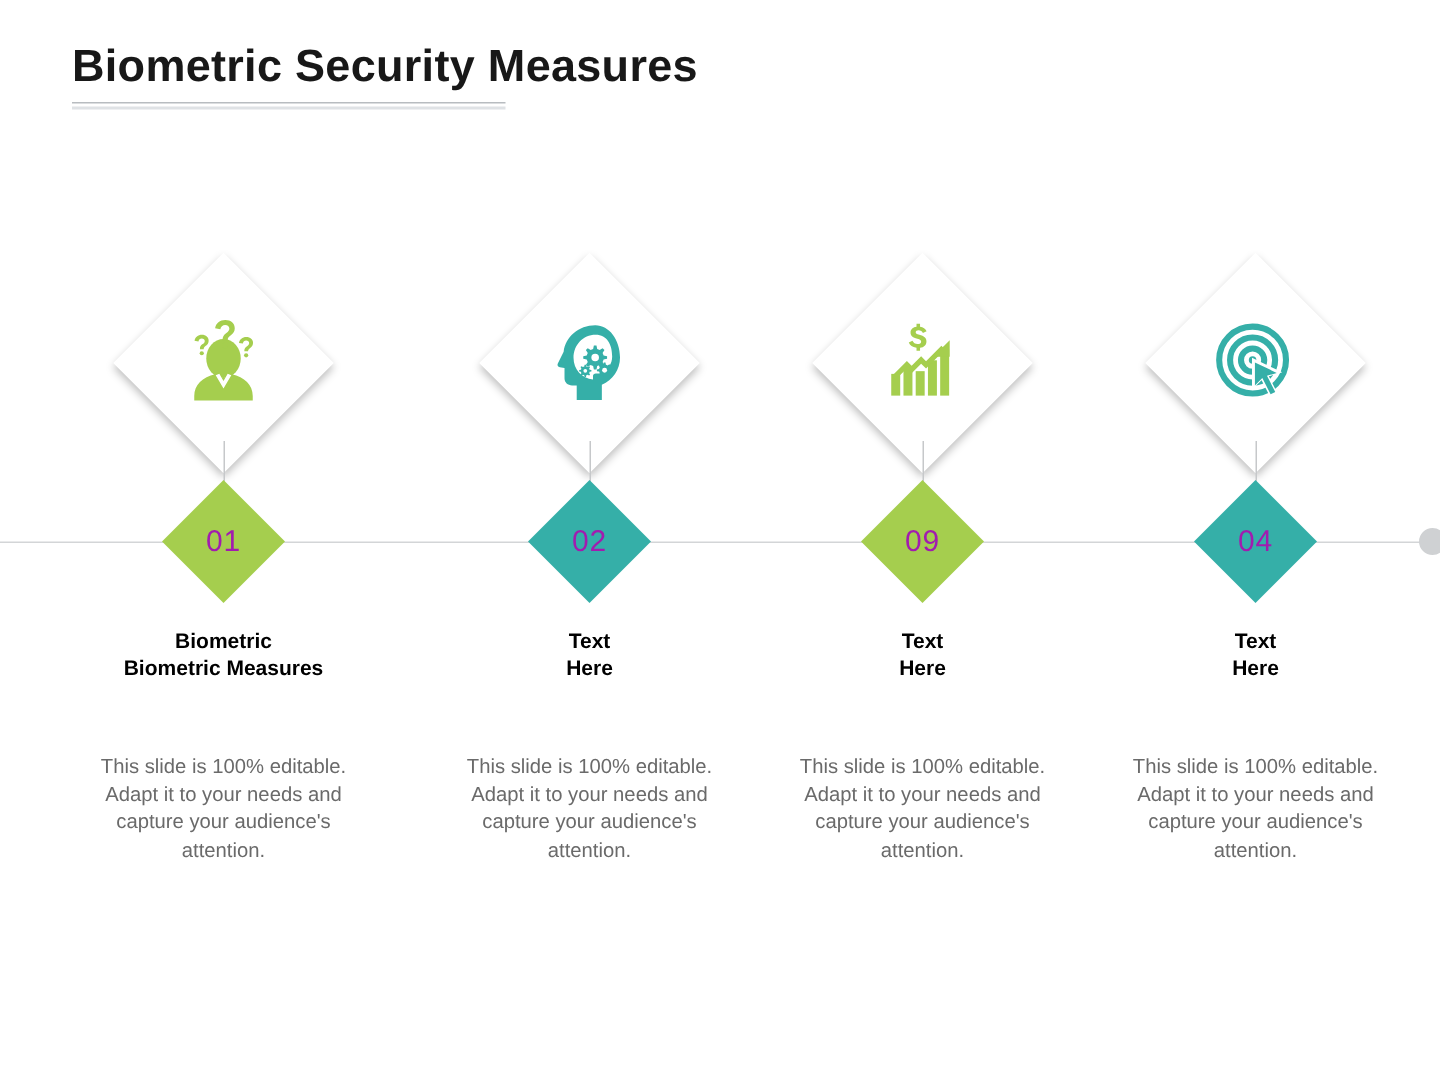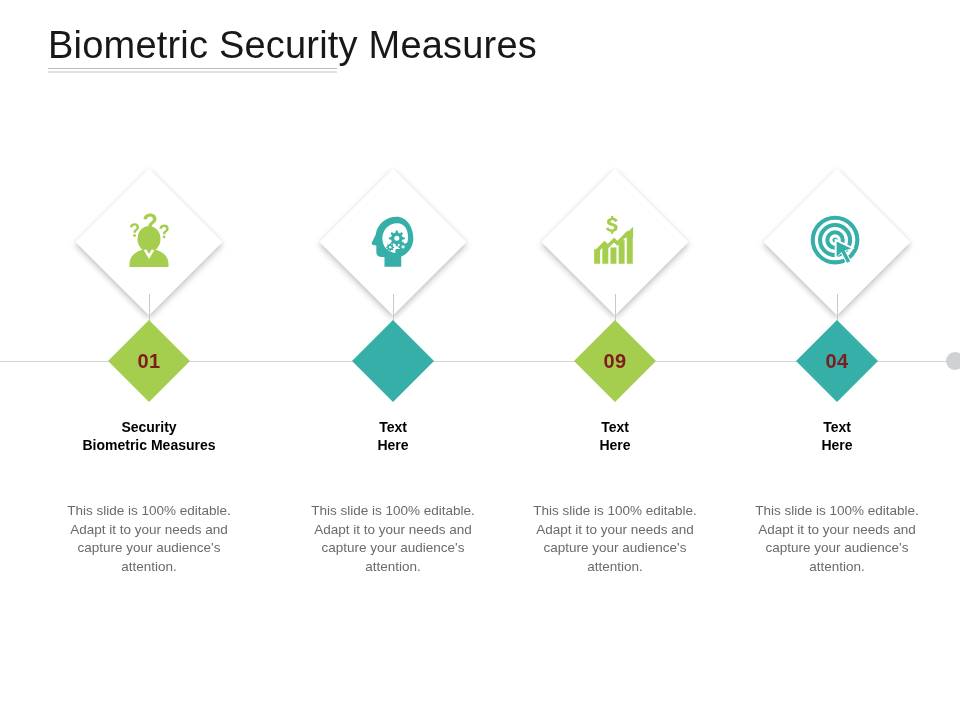--- a/index.html
+++ b/index.html
@@ -25,24 +25,24 @@
   }
 
   
   .title-block {
     position: absolute;
     left: 48px;
     top: 26px;
     width: 860px;
   }
   .title-text {
-    font-size: 38px;
+    font-size: 30px;
     line-height: 38px;
     color: #181818;
-    font-weight: 400;
+    font-weight: 700;
     letter-spacing: 0.2px;
     white-space: nowrap;
   }
   .title-rule {
     position: absolute;
     left: 0px;
     top: 42px;
     width: 289px;
     height: 5px;
   }
@@ -141,23 +141,23 @@
   .num-label {
     position: absolute;
     left: 50%;
     top: 332px;
     width: 58px;
     height: 58px;
     margin-left: -29px;
     display: flex;
     align-items: center;
     justify-content: center;
-    color: #7f1d1d;
+    color: #a21caf;
     font-size: 20px;
-    font-weight: 700;
+    font-weight: 400;
     letter-spacing: 0.5px;
   }
 
   
   .col-heading {
     position: absolute;
     left: 0;
     top: 418px;
     width: 222px;
     text-align: center;
@@ -217,21 +217,21 @@
 
           <path d="M47.2 14.6 C44.6 14.6 42.7 16.2 42.3 18.6 L44.9 19.0 C45.1 17.7 45.9 17.0 47.1 17.0 C48.3 17.0 49.1 17.7 49.1 18.7 C49.1 19.5 48.7 20.1 47.7 20.8 C46.3 21.8 45.8 22.7 45.9 24.2 L48.4 24.2 C48.4 23.2 48.7 22.8 49.6 22.1 C51.1 21.0 51.7 20.0 51.7 18.5 C51.7 16.2 49.9 14.6 47.2 14.6 Z"></path>
           <circle cx="47.1" cy="26.9" r="1.4"></circle>
         </g>
       </svg>
     </div>
     <div class="connector"></div>
     <div class="num-diamond green"></div>
     <div class="num-label">01</div>
     <div class="col-heading">
-      <div>Security</div>
+      <div>Biometric</div>
       <div>Biometric Measures</div>
     </div>
     <div class="col-body">This slide is 100% editable. Adapt it to your needs and capture your audience's attention.</div>
   </div>
 
   <div class="col col-2">
     <div class="icon-diamond"></div>
     <div class="icon-holder">
       <svg width="62" height="62" viewBox="0 0 64 64">
         <g fill="#35afa8">
@@ -246,20 +246,21 @@
           <path d="M41.8 31.7 L43.0 31.7 L43.3 33.2 C43.7 33.3 44.1 33.5 44.4 33.7 L45.7 32.9 L46.5 33.7 L45.7 35.0 C45.9 35.3 46.1 35.7 46.2 36.1 L47.7 36.4 L47.7 37.6 L46.2 37.9 C46.1 38.3 45.9 38.7 45.7 39.0 L46.5 40.3 L45.7 41.1 L44.4 40.3 C44.1 40.5 43.7 40.7 43.3 40.8 L43.0 42.3 L41.8 42.3 L41.5 40.8 C41.1 40.7 40.7 40.5 40.4 40.3 L39.1 41.1 L38.3 40.3 L39.1 39.0 C38.9 38.7 38.7 38.3 38.6 37.9 L37.1 37.6 L37.1 36.4 L38.6 36.1 C38.7 35.7 38.9 35.3 39.1 35.0 L38.3 33.7 L39.1 32.9 L40.4 33.7 C40.7 33.5 41.1 33.3 41.5 33.2 Z"></path>
           <circle cx="42.4" cy="37.0" r="1.7" fill="#ffffff"></circle>
 
           <path d="M28.6 33.2 L29.6 33.2 L29.8 34.4 C30.1 34.5 30.4 34.6 30.7 34.8 L31.7 34.2 L32.4 34.8 L31.8 35.8 C31.9 36.1 32.0 36.4 32.1 36.7 L33.3 36.9 L33.3 37.9 L32.1 38.1 C32.0 38.4 31.9 38.7 31.8 39.0 L32.4 40.0 L31.7 40.6 L30.7 40.0 C30.4 40.2 30.1 40.3 29.8 40.4 L29.6 41.6 L28.6 41.6 L28.4 40.4 C28.1 40.3 27.8 40.2 27.5 40.0 L26.5 40.6 L25.8 40.0 L26.4 39.0 C26.3 38.7 26.2 38.4 26.1 38.1 L24.9 37.9 L24.9 36.9 L26.1 36.7 C26.2 36.4 26.3 36.1 26.4 35.8 L25.8 34.8 L26.5 34.2 L27.5 34.8 C27.8 34.6 28.1 34.5 28.4 34.4 Z"></path>
           <circle cx="29.1" cy="37.4" r="1.3" fill="#ffffff"></circle>
         </g>
       </svg>
     </div>
     <div class="connector"></div>
     <div class="num-diamond teal"></div>
+    <div class="num-label">02</div>
     <div class="col-heading">
       <div>Text</div>
       <div>Here</div>
     </div>
     <div class="col-body">This slide is 100% editable. Adapt it to your needs and capture your audience's attention.</div>
   </div>
 
   <div class="col col-3">
     <div class="icon-diamond"></div>
     <div class="icon-holder">

